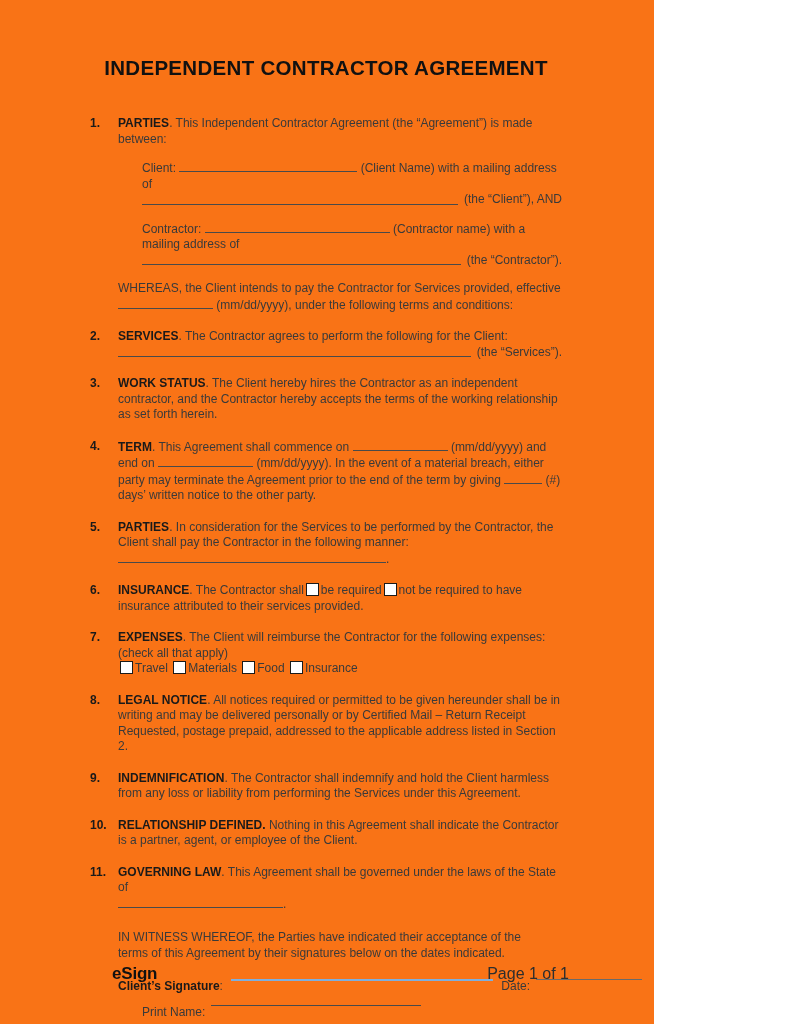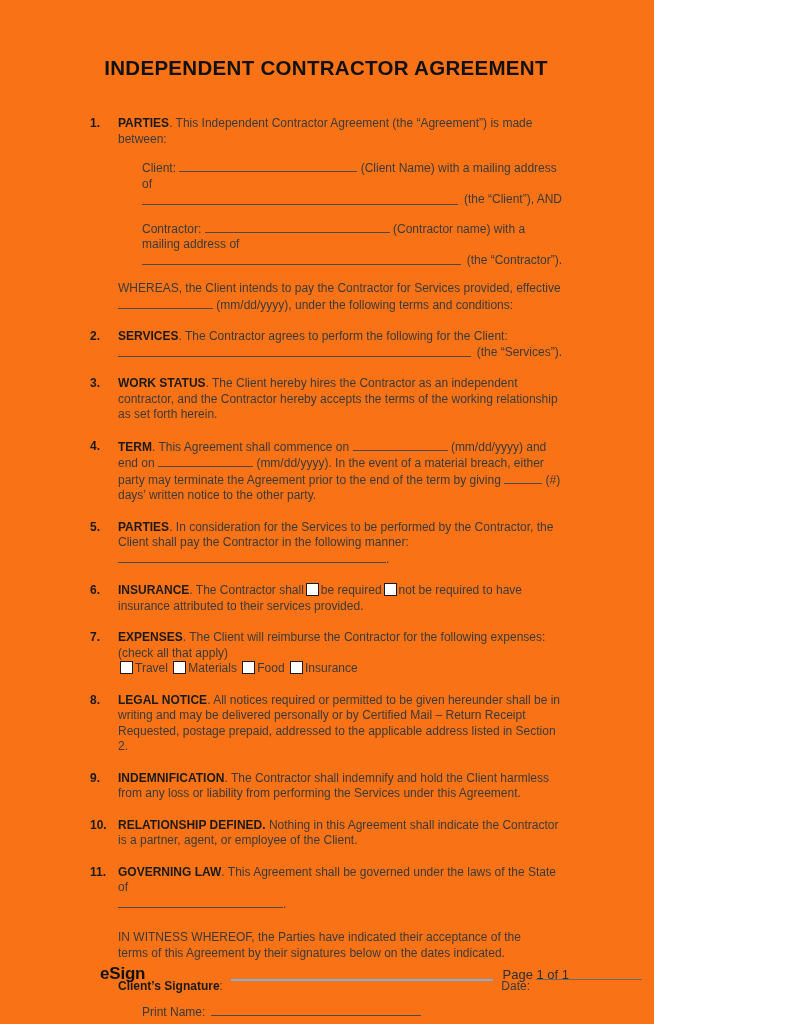--- a/index.html
+++ b/index.html
@@ -46,31 +46,31 @@
     box-sizing:border-box;
     vertical-align:-2px;
     margin:0 2px;
     background:#ffffff;
   }
   .witness { margin:18px 16px 18px 28px; line-height:15.5px; }
   .sigrow { display:flex; width:524px; margin-left:28px; }
   .sigrow .siglabel { white-space:nowrap; margin-bottom:0; }
   .sigline { flex:1; border-bottom:2px solid #7fafdd; height:0; margin:0 8px 3px 8px; }
   .dateline { width:106px; border-bottom:1.5px solid #6a6a6a; height:0; margin:0 0 3px 6px; }
-  .printrow { display:flex; align-items:flex-end; margin:12px 0 0 52px; }
+  .printrow { display:flex; align-items:flex-start; margin:12px 0 0 52px; }
   .printline { width:210px; border-bottom:1.5px solid #4a4a4a; height:0; margin:0 0 3px 6px; }
   .siggroup { margin-top:18px; }
   .siggroup + .siggroup { margin-top:34px; }
   .footer {
     position:absolute;
-    left:100px; right:85px; bottom:40px;
+    left:112px; right:85px; bottom:40px;
     display:flex; justify-content:space-between; align-items:baseline;
   }
   .brand { font-weight:bold; font-size:17px; color:#111111; letter-spacing:-0.2px; }
-  .pagenum { font-size:13px; color:#2e2e2e; }
+  .pagenum { font-size:16px; color:#2e2e2e; }
 </style>
 </head>
 <body>
 
 <div class="page">
 
   <h1 class="title">INDEPENDENT CONTRACTOR AGREEMENT</h1>
 
   <div class="section">
     <div class="num">1.</div>

